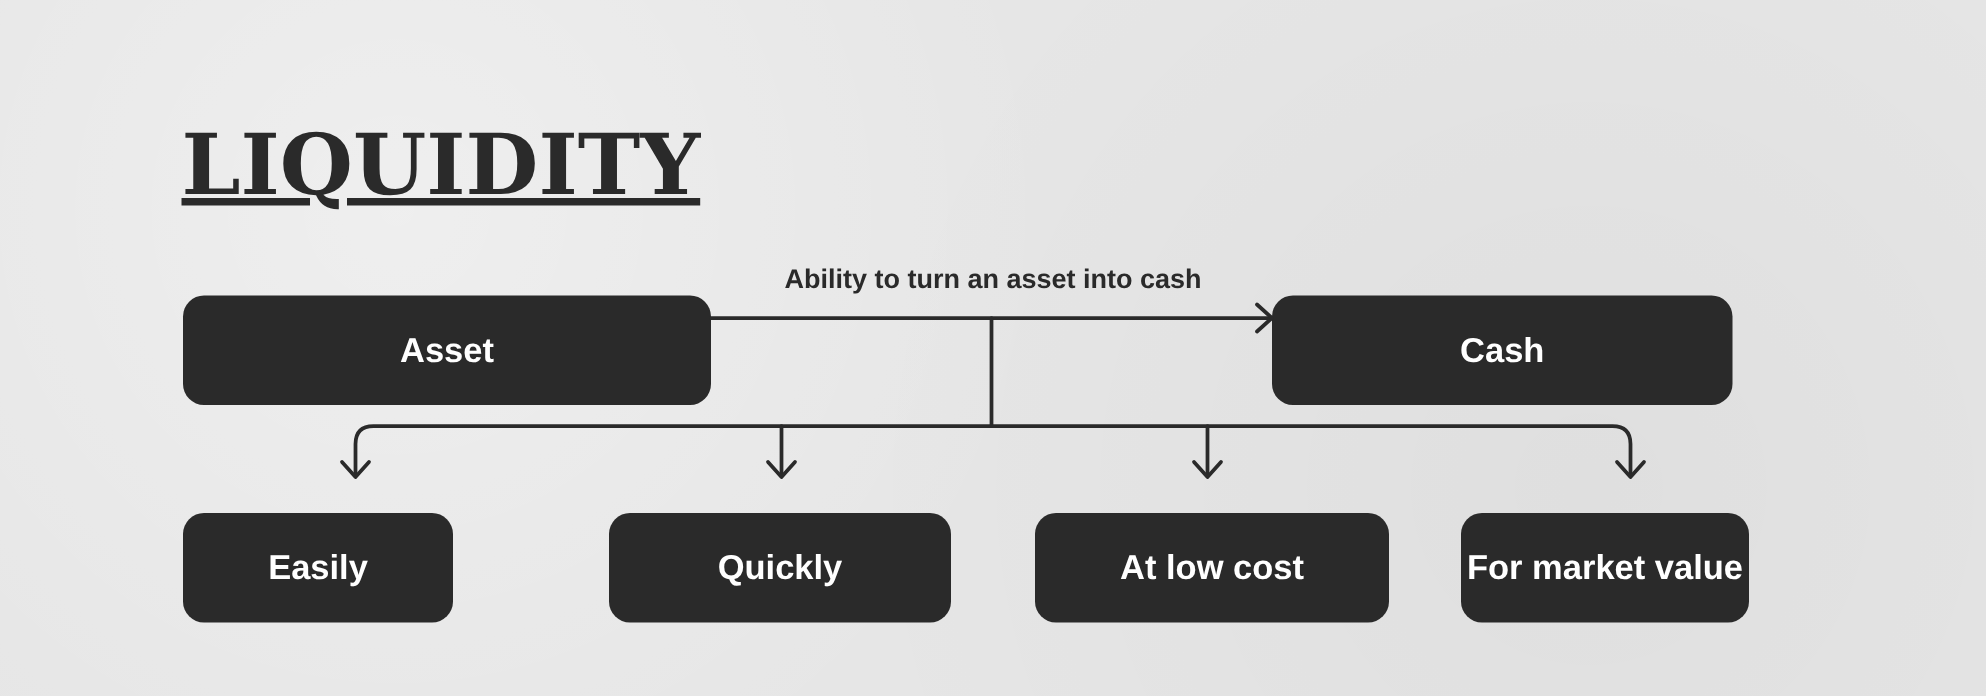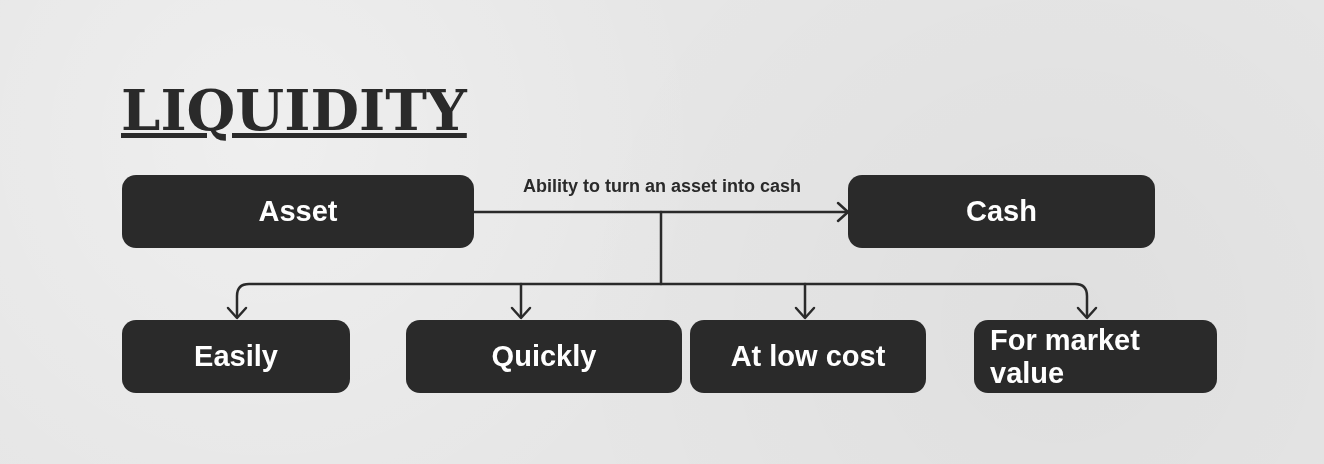--- a/index.html
+++ b/index.html
@@ -14,22 +14,23 @@
     .title {
       position: absolute; left: 121px; top: 78px;
       font-family: "DejaVu Serif", serif; font-weight: bold;
       font-size: 56px; line-height: 64px; color: #2a2a2a;
       letter-spacing: 0px;
       text-decoration: underline;
     }
     .box {
       position: absolute; background: #2a2a2a; color: #ffffff;
       border-radius: 14px; display: flex; align-items: center; justify-content: center;
-      font-family: "Liberation Sans", sans-serif; font-weight: bold; font-size: 29px;
+      font-family: "Liberation Sans", sans-serif; font-weight: bold; font-size: 23px;
       height: 73px;
+      margin-top: 22px;
     }
     .edge-label {
       position: absolute; left: 462px; top: 176px; width: 400px; text-align: center;
       font-family: "Liberation Sans", sans-serif; font-weight: bold; font-size: 18px;
       color: #2a2a2a;
     }
     svg.connectors { position: absolute; left: 0; top: 0; }
   </style>
 </head>
 <body>
@@ -59,24 +60,24 @@
     <path d="M521 284 L521 316"></path>
     <path d="M805 284 L805 316"></path>
 
     <path d="M228 308 L237 318 L246 308"></path>
     <path d="M512 308 L521 318 L530 308"></path>
     <path d="M796 308 L805 318 L814 308"></path>
     <path d="M1078 308 L1087 318 L1096 308"></path>
   </g>
 </svg>
 
-<div class="box" style="left:122px; top:320px; width:228px;">
+<div class="box" style="left:122px; top:320px; width:180px;">
   <span>Easily</span>
 </div>
-<div class="box" style="left:406px; top:320px; width:276px;text-align:center;">
+<div class="box" style="left:406px; top:320px; width:228px;text-align:center;">
   <span>Quickly</span>
 </div>
 <div class="box" style="left:690px; top:320px; width:236px;">
   <span>At low cost</span>
 </div>
-<div class="box" style="left:974px; top:320px; width:227px;padding-left:16px;">
+<div class="box" style="left:974px; top:320px; width:192px;">
   <span>For market value</span>
 </div>
 
 </body></html>

